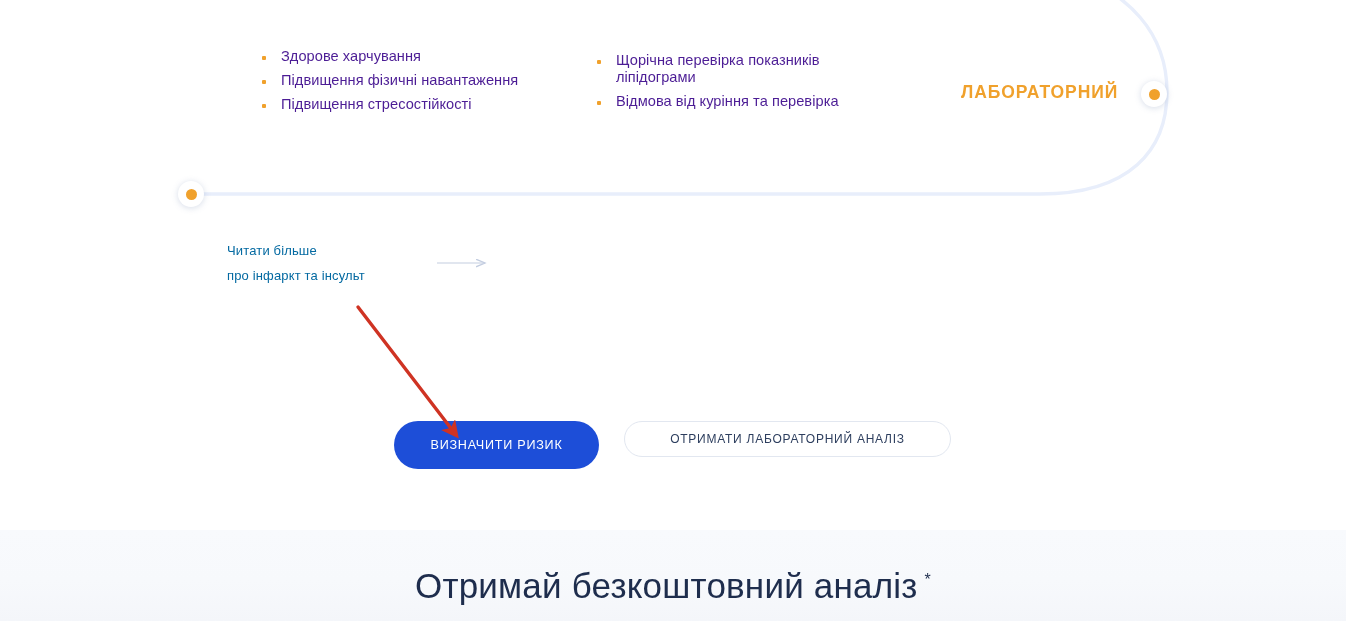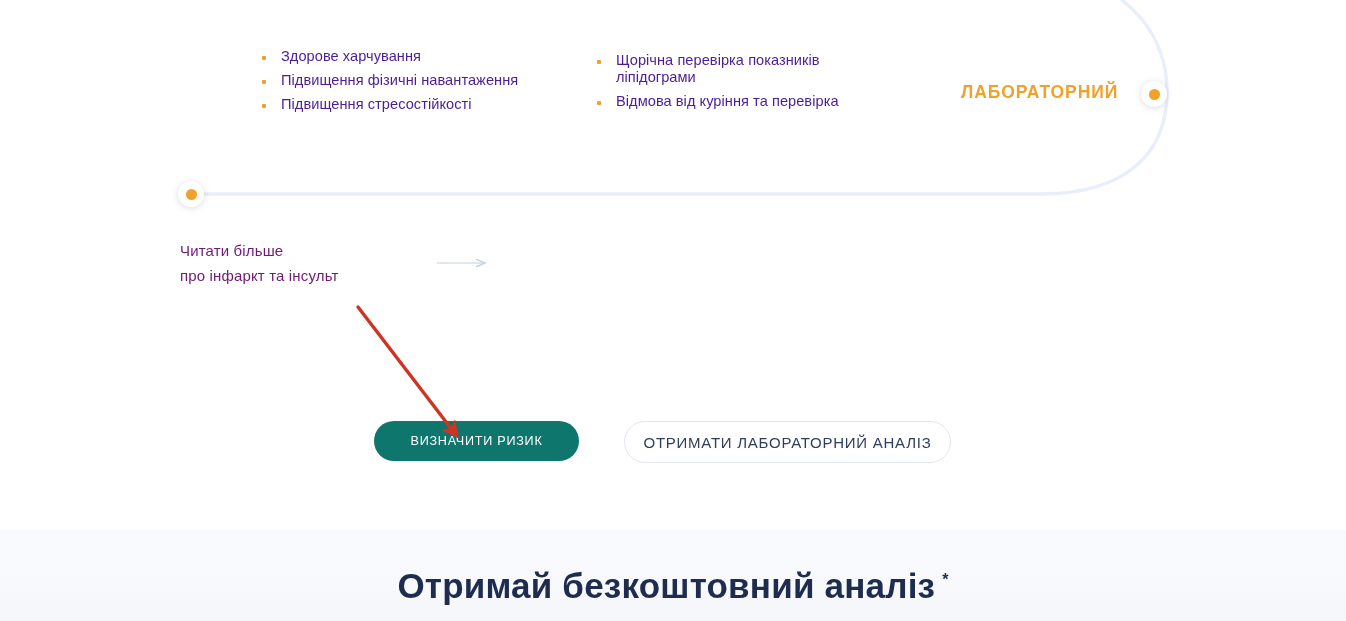--- a/index.html
+++ b/index.html
@@ -108,62 +108,63 @@
     letter-spacing: 0.05px;
   }
 
   
   .read-more {
     position: absolute;
     left: 180px;
     top: 238px;
   }
   .read-more-text {
-    font-size: 15px;
+    font-size: 13px;
     line-height: 25px;
-    color: #701a75;
+    color: #0369a1;
     white-space: pre-line;
     letter-spacing: 0.15px;
+    margin-left: 47px;
   }
   .read-more-arrow {
     position: absolute;
     left: 437px;
     top: 253px;
     width: 55px;
     height: 20px;
   }
 
   
   .btn-primary {
     position: absolute;
-    left: 374px;
+    left: 394px;
     top: 421px;
     width: 205px;
-    height: 40px;
+    height: 48px;
     border: none;
     border-radius: 24px;
-    background: #0f766e;
+    background: #1d4ed8;
     color: #ffffff;
     font-size: 12.6px;
     letter-spacing: 0.75px;
     font-family: inherit;
     cursor: pointer;
     padding: 0;
   }
   .btn-secondary {
     position: absolute;
     left: 624px;
     top: 421px;
     width: 327px;
-    height: 42px;
+    height: 36px;
     border: 1px solid #e2e7f0;
     border-radius: 25px;
     background: #ffffff;
     color: #2d3e5e;
-    font-size: 15px;
+    font-size: 12px;
     letter-spacing: 0.75px;
     font-family: inherit;
     cursor: pointer;
     padding: 0;
   }
 
   
   .annotation-arrow {
     position: absolute;
     left: 340px;
@@ -177,21 +178,20 @@
   .bottom-heading {
     position: absolute;
     left: 0;
     top: 566px;
     width: 1346px;
     text-align: center;
     font-size: 35px;
     color: #1e2d4d;
     letter-spacing: 0.2px;
     white-space: nowrap;
-    font-weight: bold;
   }
   .bottom-heading .asterisk {
     font-size: 16px;
     vertical-align: super;
     margin-left: 7px;
     color: #1e2d4d;
   }
 </style>
 </head>
 <body>

